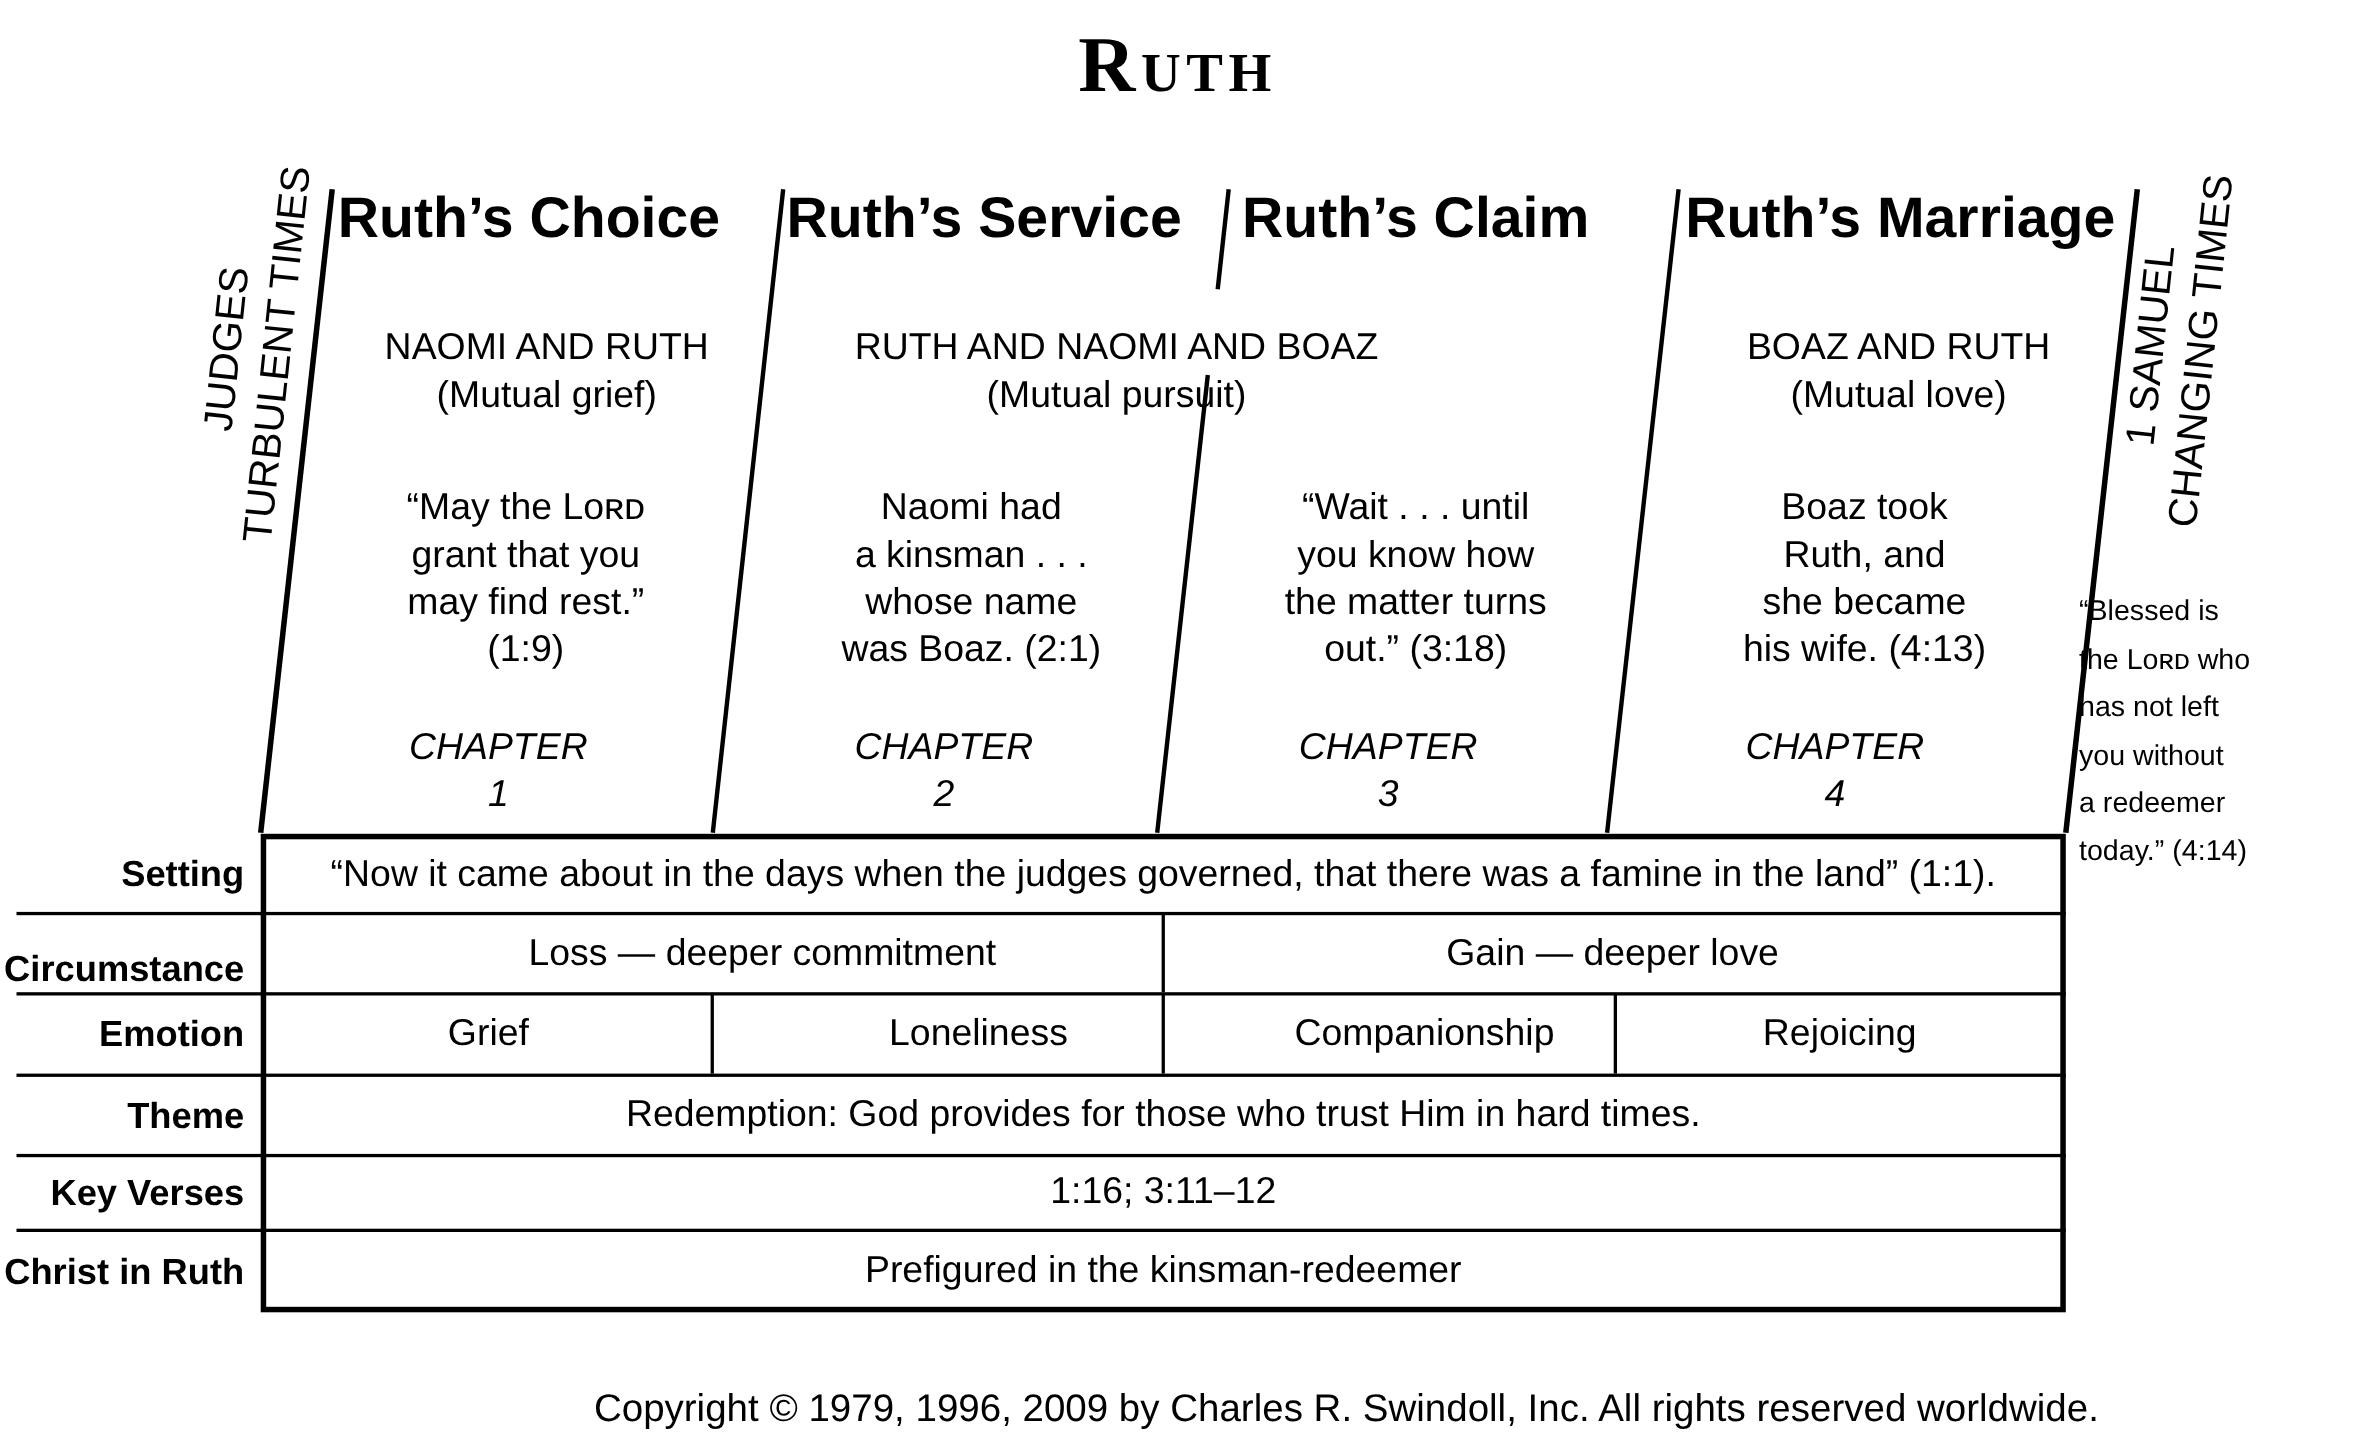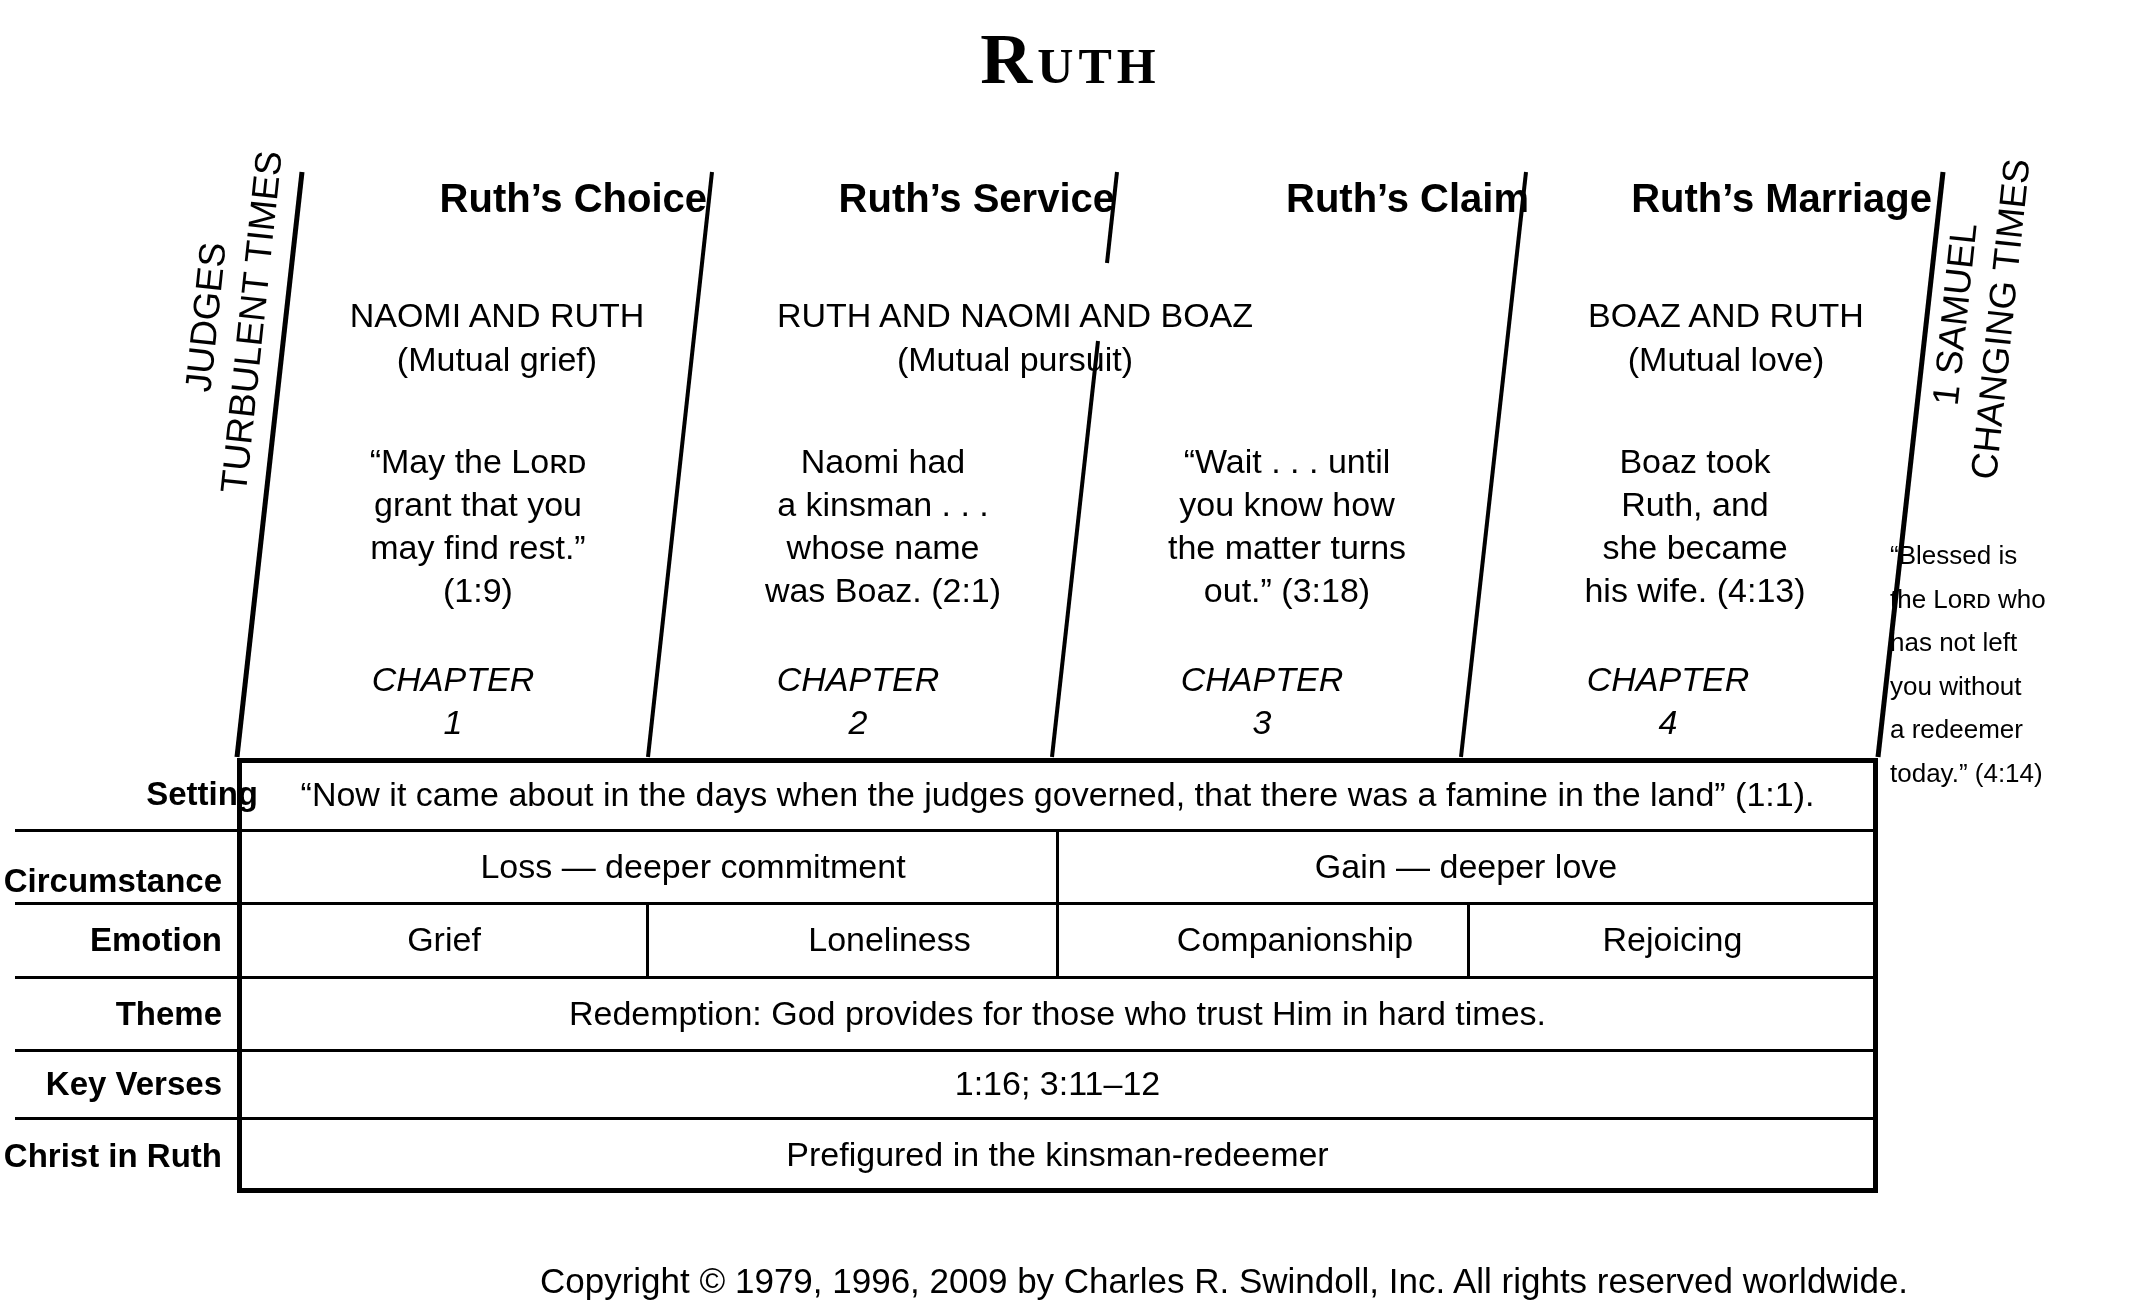--- a/index.html
+++ b/index.html
@@ -19,22 +19,22 @@
     text-align:center;
     font-family:"Liberation Serif", serif;
     font-variant:small-caps;
     font-weight:bold;
     font-size:72px;
     letter-spacing:5px;
   }
 
   .col-header{
     top:174px;width:400px;
-    font-size:40px;font-weight:bold;
-    line-height:48px;text-align:right;
+    font-size:52px;font-weight:bold;
+    line-height:48px;text-align:left;
   }
   .h1{left:307px;} .h2{left:715px;} .h3{left:1129px;} .h4{left:1532px;}
 
   .names{
     top:293px;width:400px;
     font-size:34px;line-height:44px;text-align:center;
   }
   .n1{left:297px;} .n2{left:765px;width:500px;} .n3{left:1526px;}
 
   .quote{
@@ -79,21 +79,21 @@
   .ve1{left:646px;top:903px;height:73px;}
   .ve2{left:1056px;top:903px;height:73px;}
   .ve3{left:1467px;top:903px;height:73px;}
 
   .row-label{
     left:0;width:222px;
     display:flex;align-items:center;justify-content:flex-end;
     font-size:33px;font-weight:bold;
     padding-right:0;
   }
-  .rl1{top:758px;height:72px;padding-left:36px;} .rl2{top:844px;height:73px;} .rl3{top:903px;height:74px;}
+  .rl1{top:758px;height:72px;} .rl2{top:844px;height:73px;} .rl3{top:903px;height:74px;}
   .rl4{top:977px;height:73px;} .rl5{top:1050px;height:68px;} .rl6{top:1118px;height:75px;}
 
   .cell{
     display:flex;align-items:center;justify-content:center;
     font-size:34px;text-align:center;
   }
   .c-setting{left:242px;top:758px;width:1631px;height:72px;}
   .c-circ1{left:242px;top:830px;width:814px;height:72px;margin-left:44px;}
   .c-circ2{left:1059px;top:830px;width:814px;height:72px;}
   .c-emo1{left:242px;top:903px;width:404px;height:73px;}

